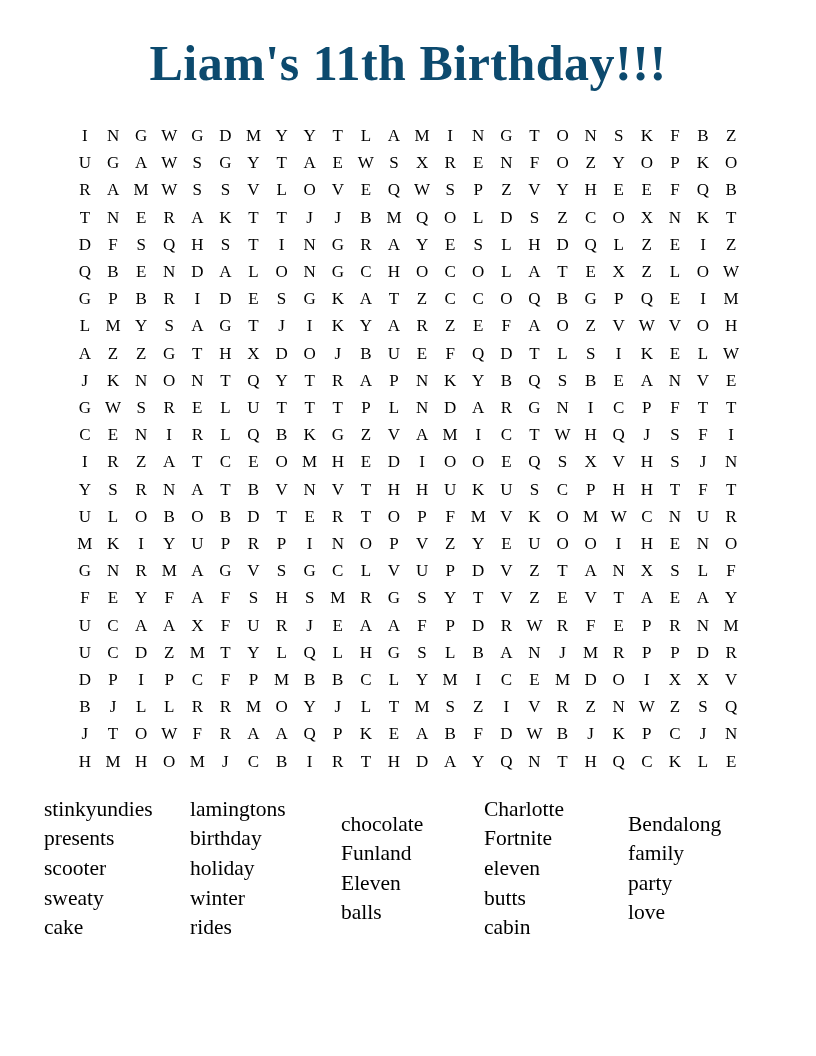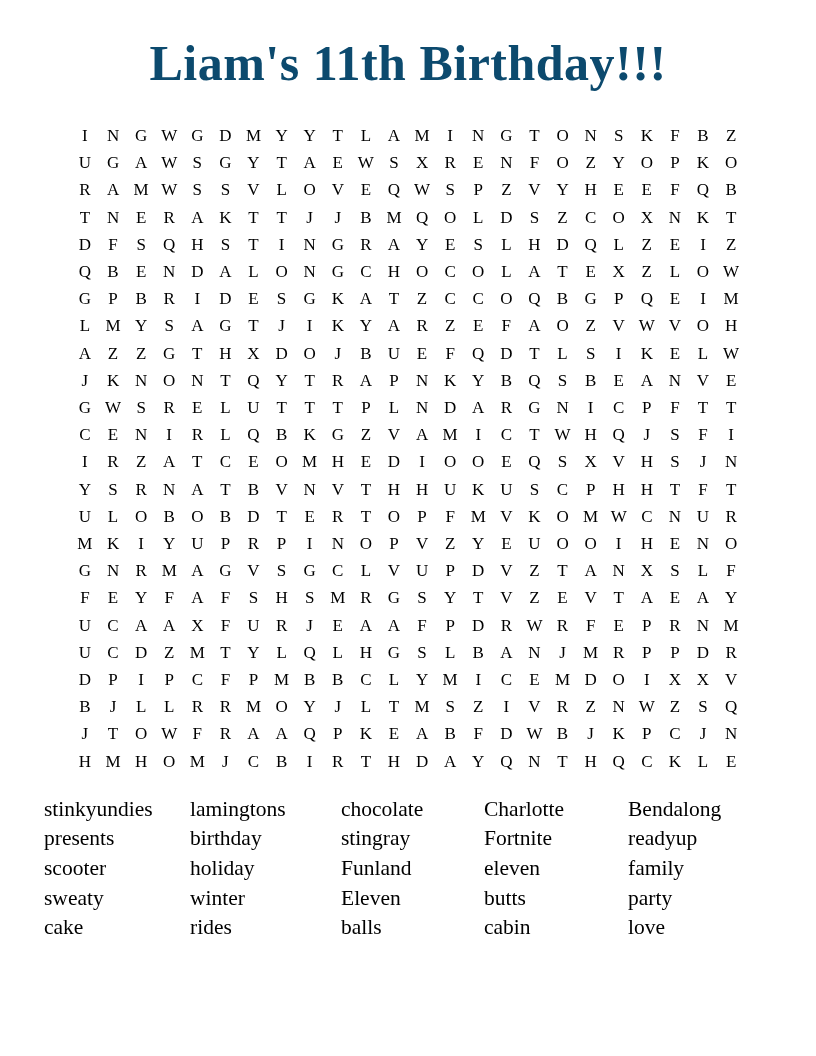--- a/index.html
+++ b/index.html
@@ -731,34 +731,32 @@
       </div>
       <div class="word-col c1">
         <div class="word-item">lamingtons</div>
         <div class="word-item">birthday</div>
         <div class="word-item">holiday</div>
         <div class="word-item">winter</div>
         <div class="word-item">rides</div>
       </div>
       <div class="word-col c2">
         <div class="word-item">chocolate</div>
-        <div class="word-item">stingray</div>
         <div class="word-item">Funland</div>
         <div class="word-item">Eleven</div>
         <div class="word-item">balls</div>
       </div>
       <div class="word-col c3">
         <div class="word-item">Charlotte</div>
         <div class="word-item">Fortnite</div>
         <div class="word-item">eleven</div>
         <div class="word-item">butts</div>
         <div class="word-item">cabin</div>
       </div>
       <div class="word-col c4">
         <div class="word-item">Bendalong</div>
-        <div class="word-item">readyup</div>
         <div class="word-item">family</div>
         <div class="word-item">party</div>
         <div class="word-item">love</div>
       </div>
     </div>
 
 </div>
 
 </body></html>

